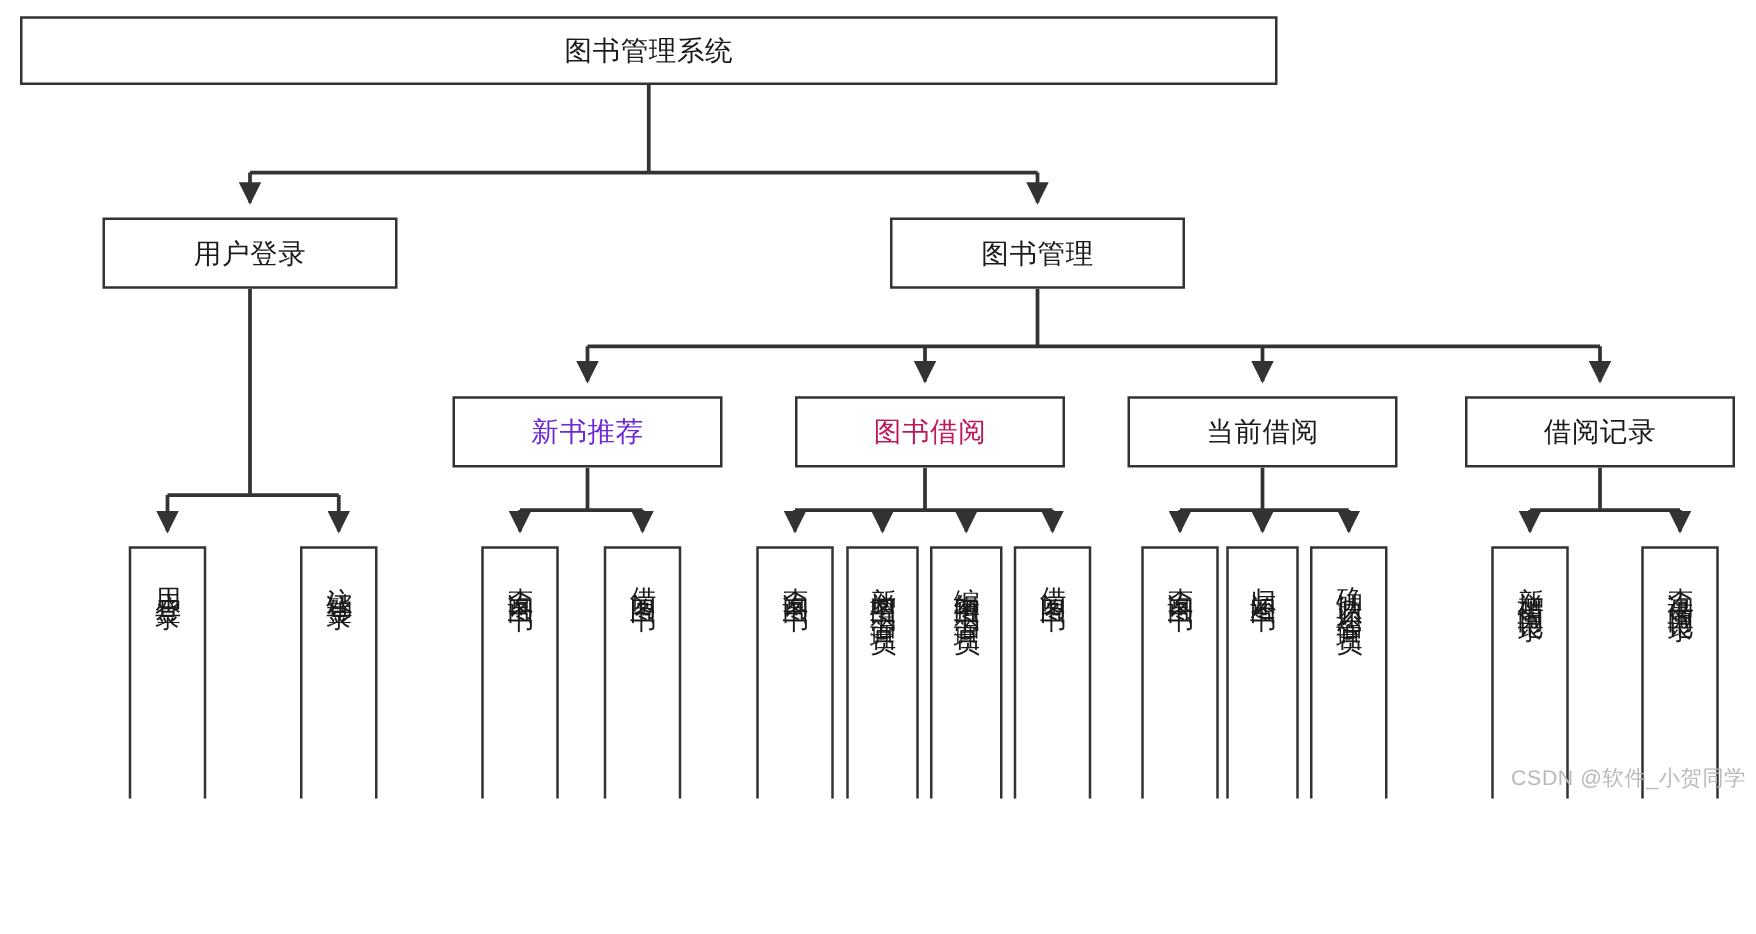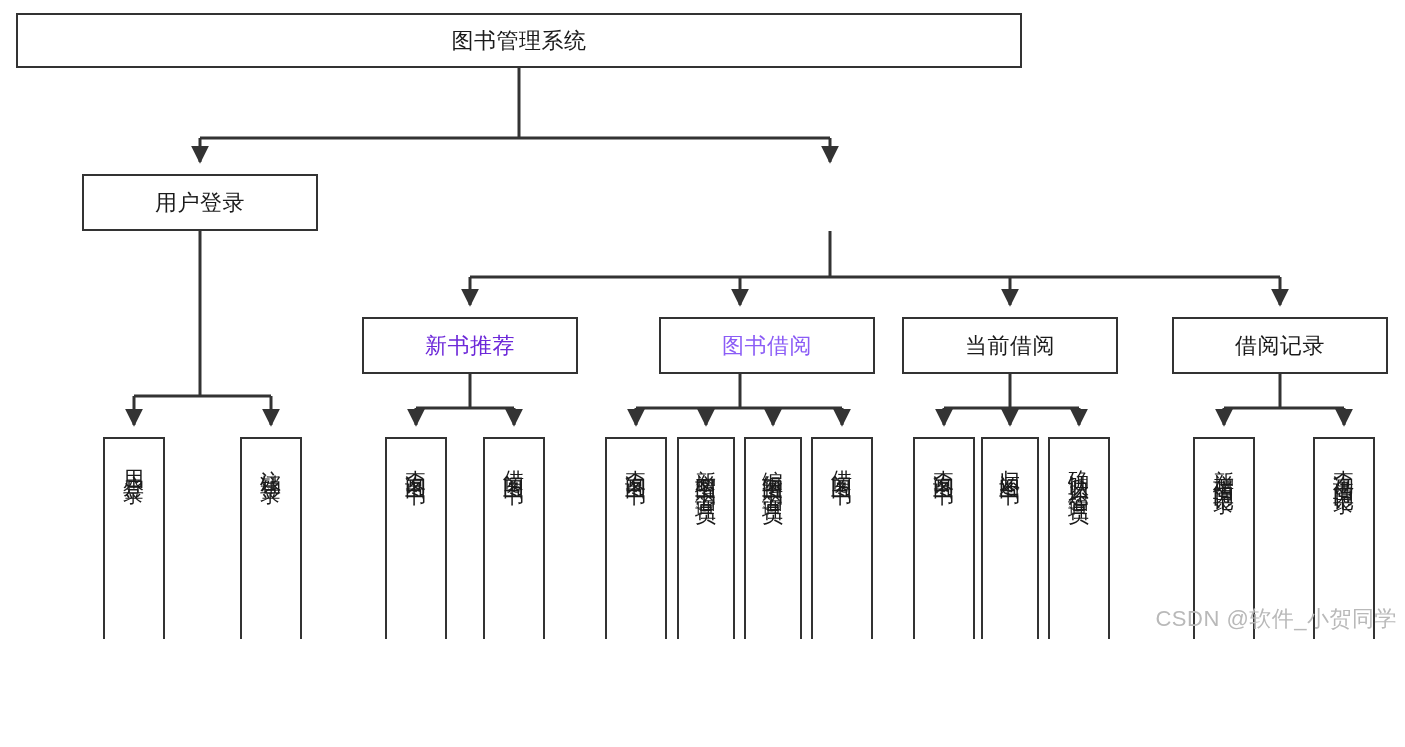--- a/index.html
+++ b/index.html
@@ -60,21 +60,21 @@
     text-orientation: upright;
     font-size: 21px;
     letter-spacing: 5px;
     line-height: 1;
     white-space: nowrap;
   }
   #watermark {
     position: absolute;
     right: 8px;
     bottom: 5px;
-    font-size: 22px;
+    font-size: 17px;
     color: #b9b9b9;
     letter-spacing: 0.5px;
     z-index: 5;
     white-space: nowrap;
     font-family: "Liberation Sans", "DejaVu Sans", sans-serif;
   }
 </style>
 </head>
 <body>
 
@@ -130,25 +130,28 @@
     </g>
   </svg>
 
   <div class="node root horizontal" style="left: 16px; top: 13px; width: 1006px; height: 55px; border-color: rgb(51, 51, 51); background: rgb(255, 255, 255); color: rgb(26, 26, 26);">
     <span class="node-label">图书管理系统</span>
   </div>
 
   <div class="node horizontal" style="left: 82px; top: 174px; width: 236px; height: 57px; border-color: rgb(51, 51, 51); background: rgb(255, 255, 255); color: rgb(26, 26, 26);">
     <span class="node-label">用户登录</span>
   </div>
+  <div class="node horizontal" style="left: 712px; top: 174px; width: 236px; height: 57px; border-color: rgb(51, 51, 51); background: rgb(255, 255, 255); color: rgb(26, 26, 26);">
+    <span class="node-label">图书管理</span>
+  </div>
 
   <div class="node horizontal" style="left: 362px; top: 317px; width: 216px; height: 57px; border-color: rgb(51, 51, 51); background: rgb(255, 255, 255); color: #6d28d9;">
     <span class="node-label">新书推荐</span>
   </div>
-  <div class="node horizontal" style="left: 659px; top: 317px; width: 216px; height: 57px; border-color: rgb(51, 51, 51); background: rgb(255, 255, 255); color: #8b5cf6;">
+  <div class="node horizontal" style="left: 636px; top: 317px; width: 216px; height: 57px; border-color: rgb(51, 51, 51); background: rgb(255, 255, 255); color: #be185d;">
     <span class="node-label">图书借阅</span>
   </div>
   <div class="node horizontal" style="left: 1172px; top: 317px; width: 216px; height: 57px; border-color: rgb(51, 51, 51); background: rgb(255, 255, 255); color: rgb(26, 26, 26);">
     <span class="node-label">借阅记录</span>
   </div>
   <div class="node horizontal" style="left: 902px; top: 317px; width: 216px; height: 57px; border-color: rgb(51, 51, 51); background: rgb(255, 255, 255); color: rgb(26, 26, 26);">
     <span class="node-label">当前借阅</span>
   </div>
 
   <div class="node vertical" style="left: 103px; top: 437px; width: 62px; height: 296px; border-color: rgb(51, 51, 51); background: rgb(255, 255, 255); color: rgb(26, 26, 26);">

